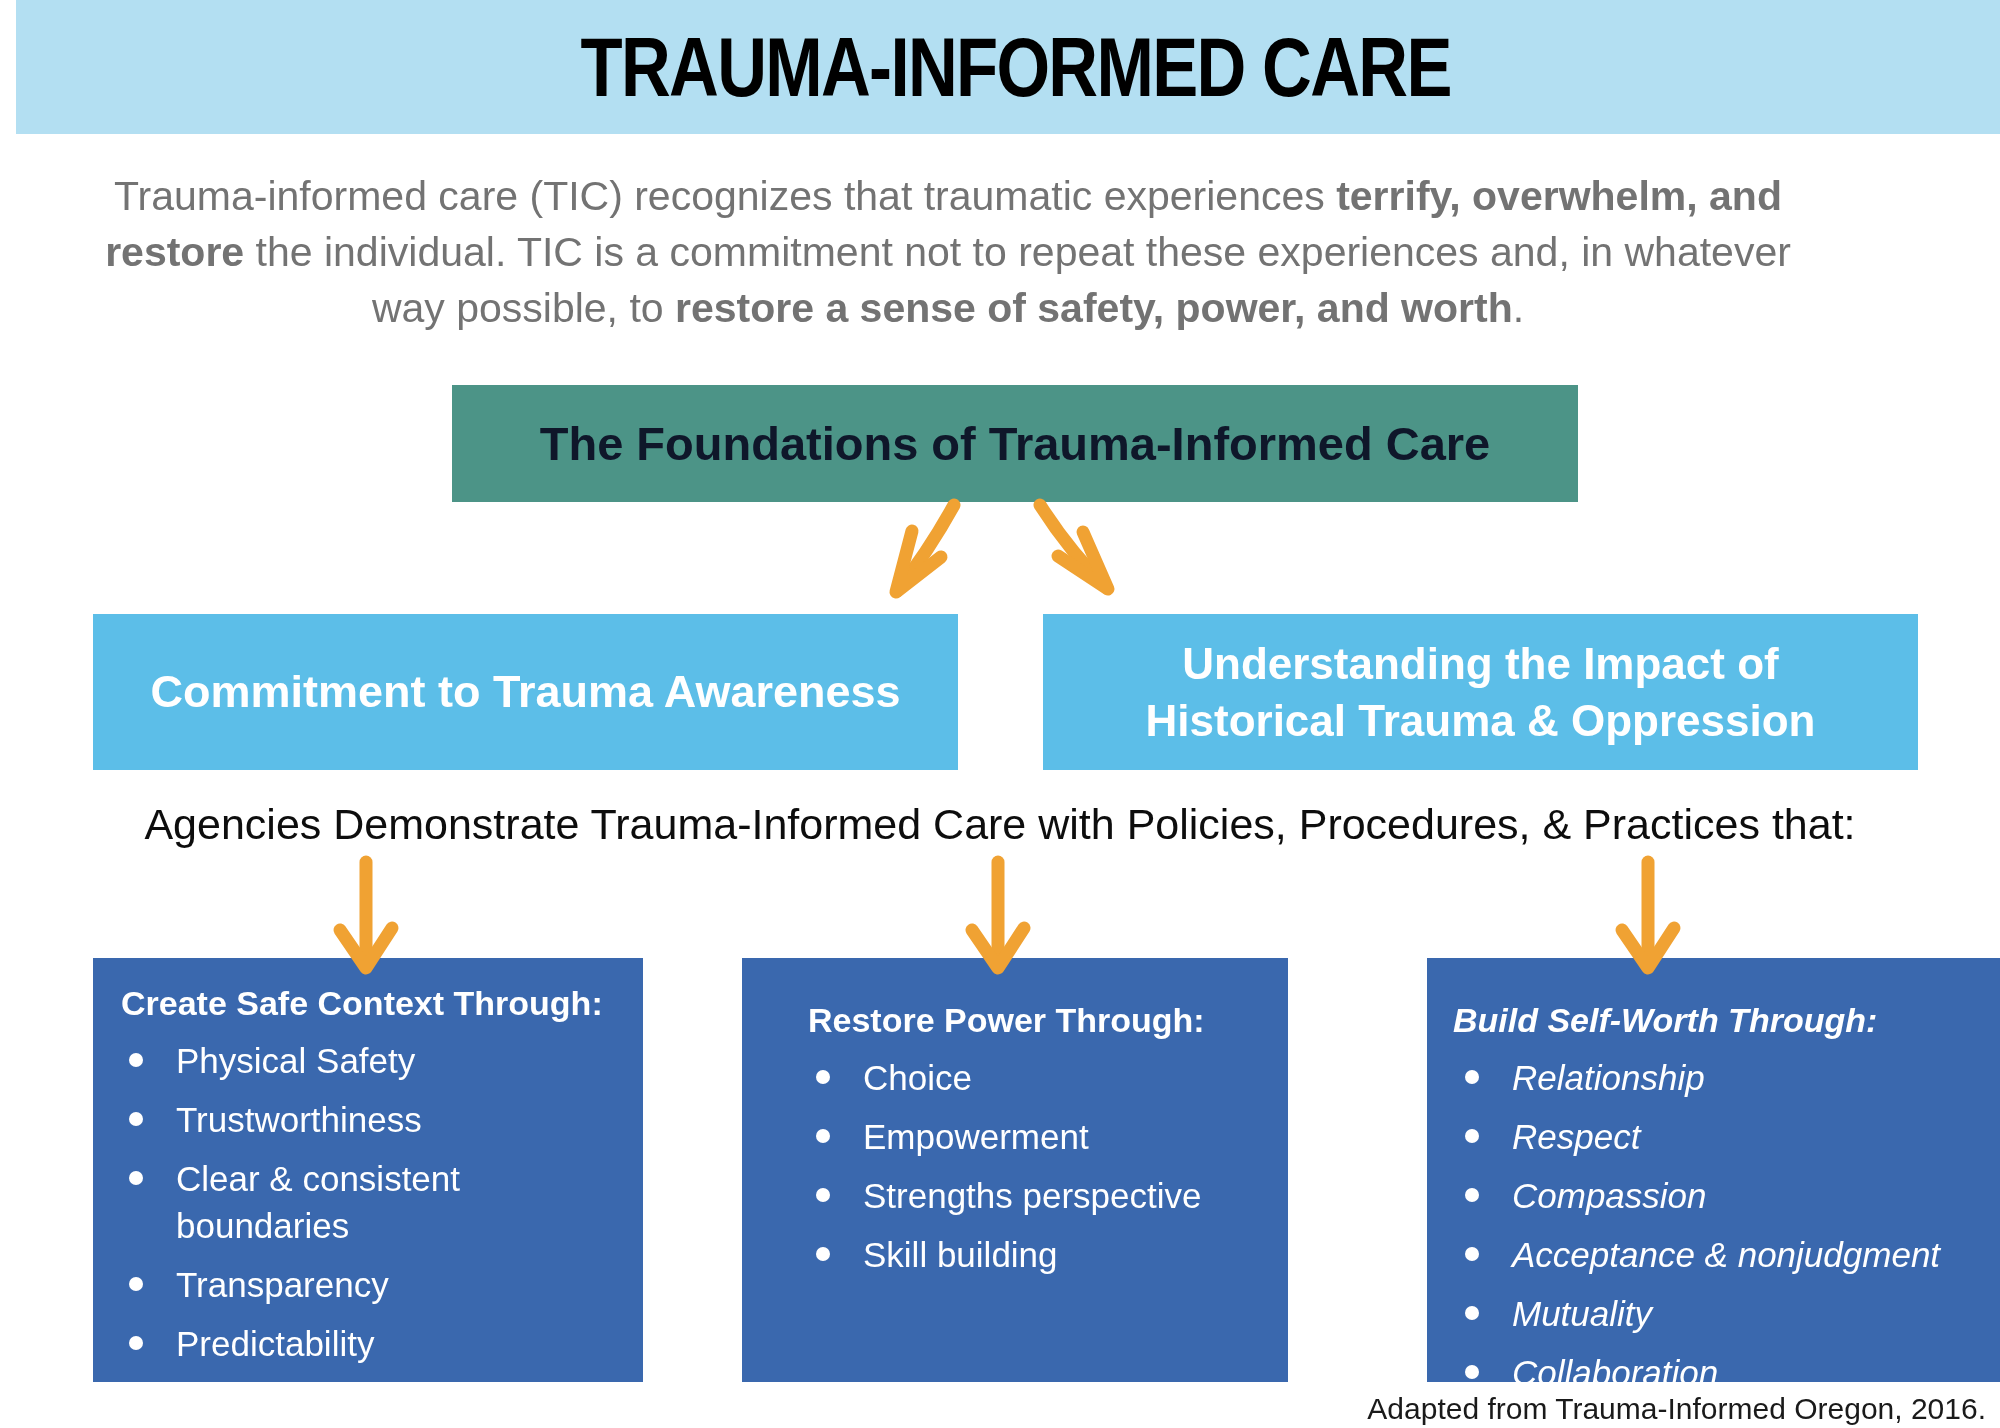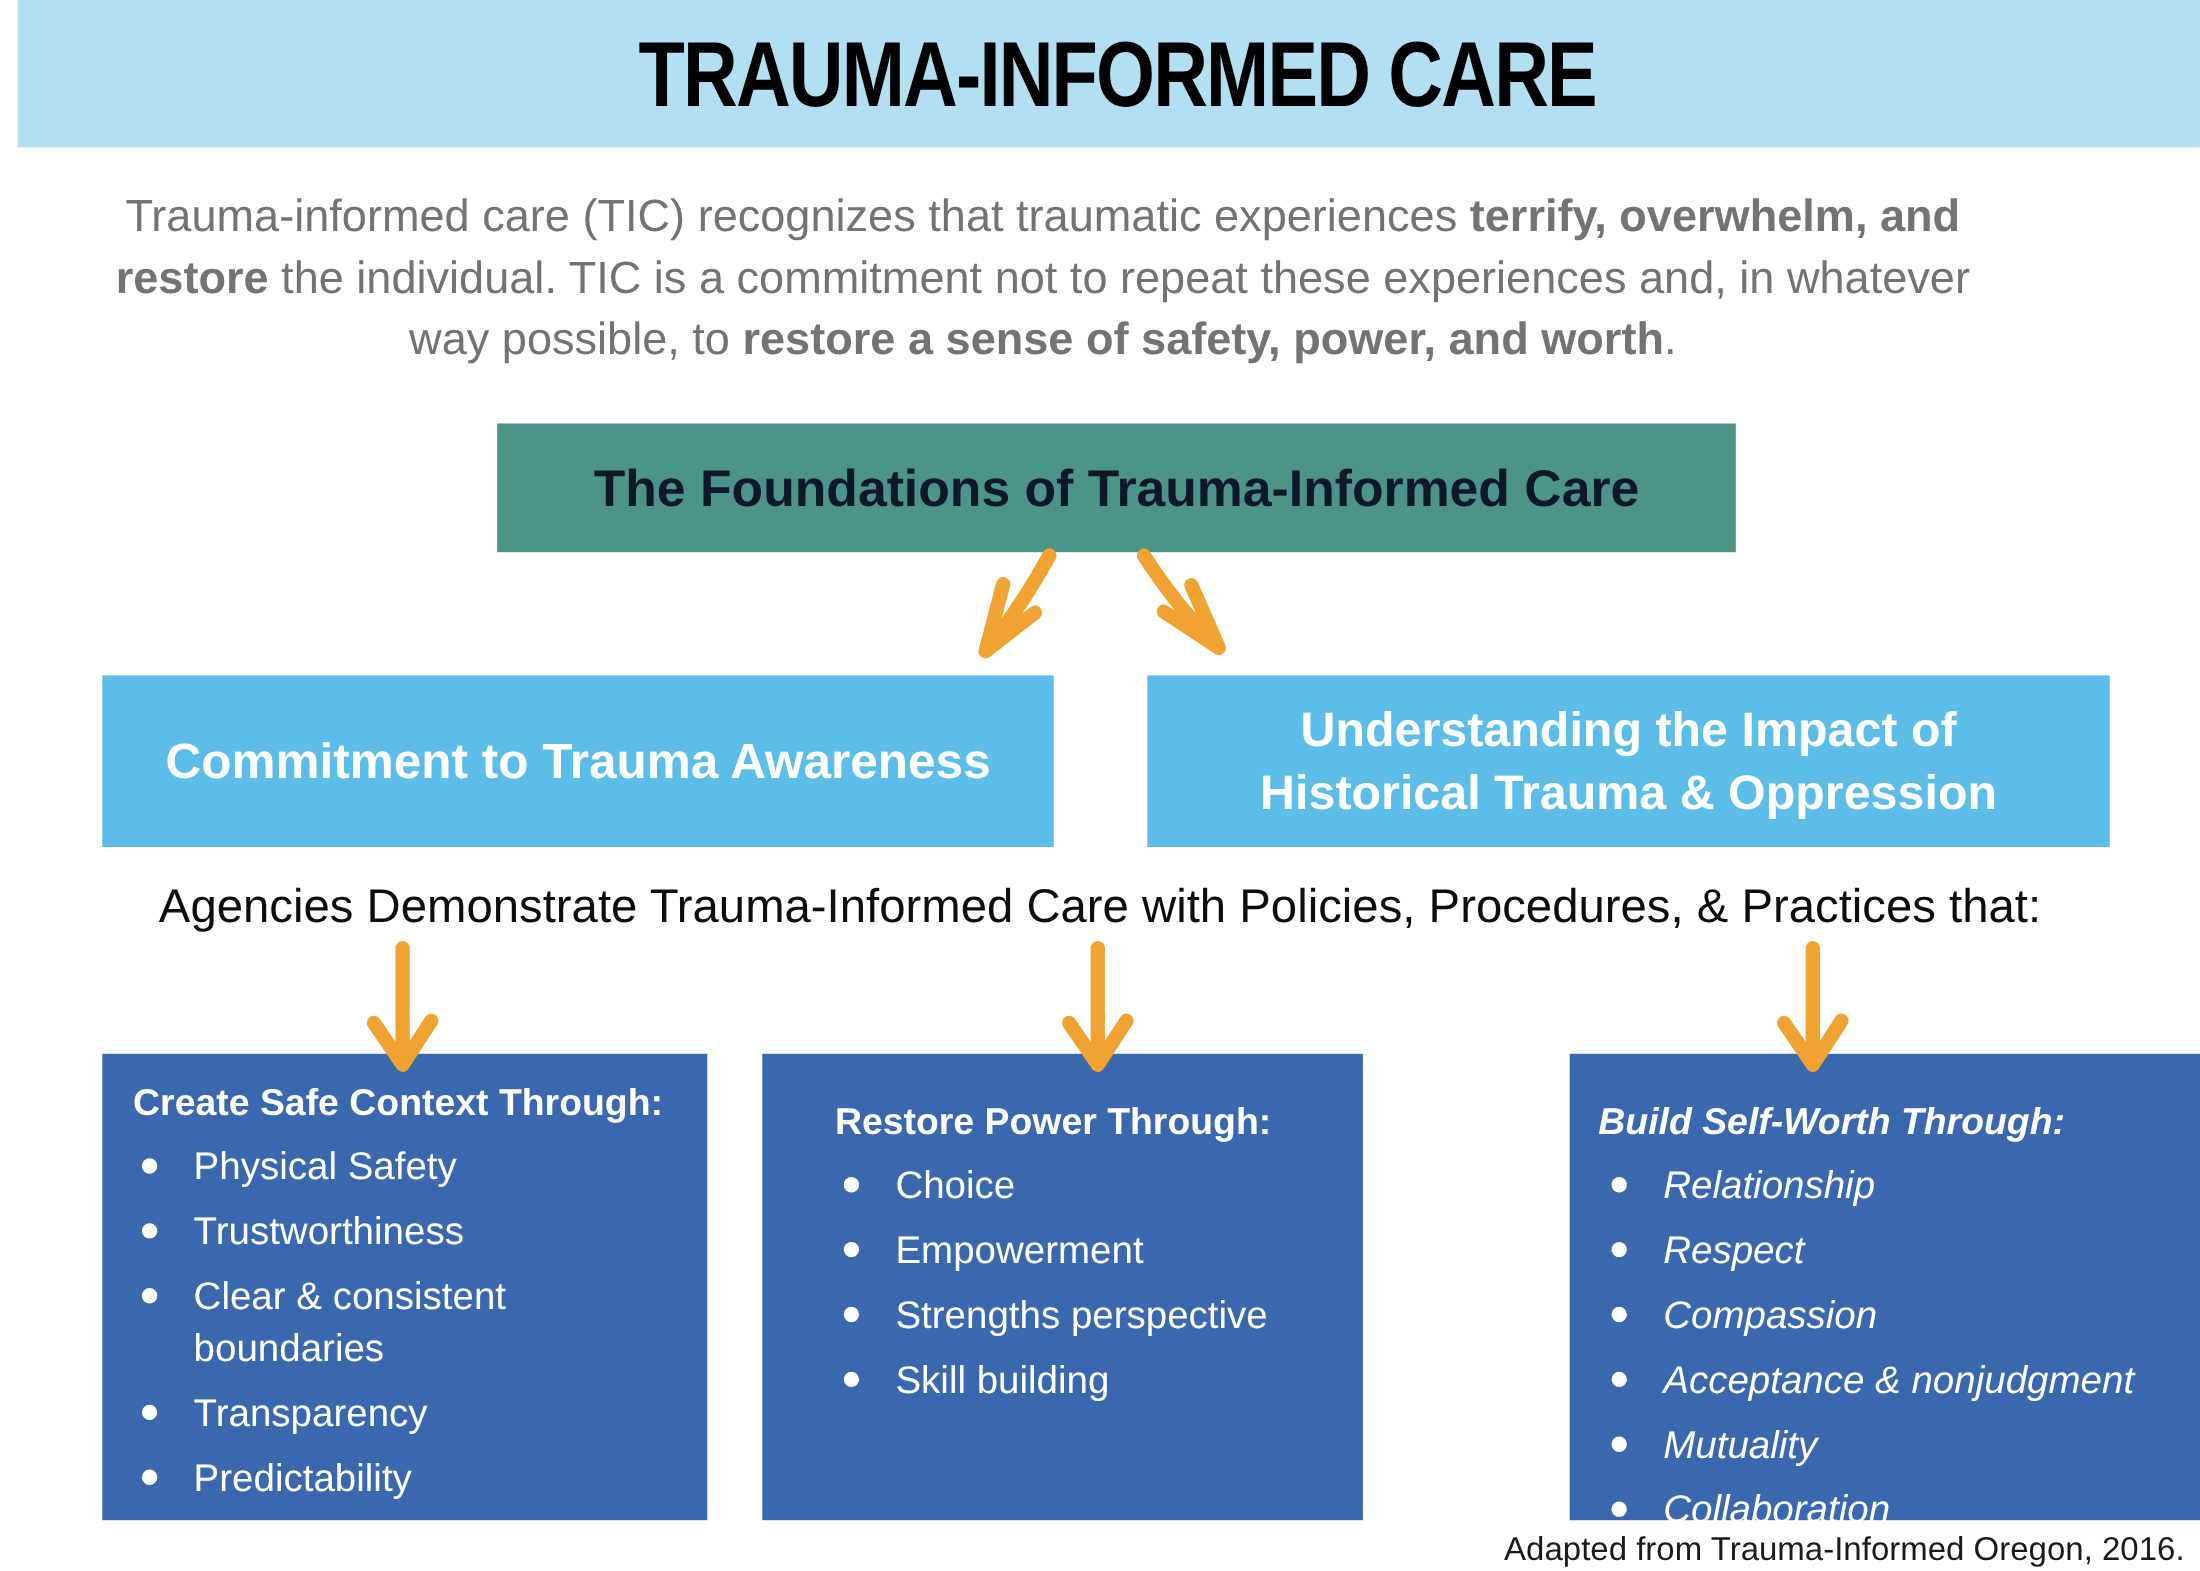--- a/index.html
+++ b/index.html
@@ -58,21 +58,21 @@
   .pillar li { position:relative; line-height:47px;margin-top:12px; }
   .pillar li::before {
     content:""; position:absolute; width:14px; height:14px; border-radius:50%;
     background:#ffffff; top:16px;
   }
   .pillar-0 { left:93px;  width:550px; }
   .pillar-0 h2 { padding:25px 14px 0 28px; }
   .pillar-0 li { padding-left:83px; padding-right:10px; }
   .pillar-0 li::before { left:36px; }
   .pillar-0 ul { width:500px; }
-  .pillar-1 { left:693px; width:546px; }
+  .pillar-1 { left:742px; width:546px; }
   .pillar-1 h2 { padding:42px 14px 0 66px; }
   .pillar-1 li { padding-left:121px; padding-right:10px; }
   .pillar-1 li::before { left:74px; }
   .pillar-2 { left:1427px; width:576px;font-style:italic; }
   .pillar-2 h2 { padding:42px 14px 0 26px; }
   .pillar-2 li { padding-left:85px; padding-right:6px; }
   .pillar-2 li::before { left:38px; }
 
   
   .attribution {

